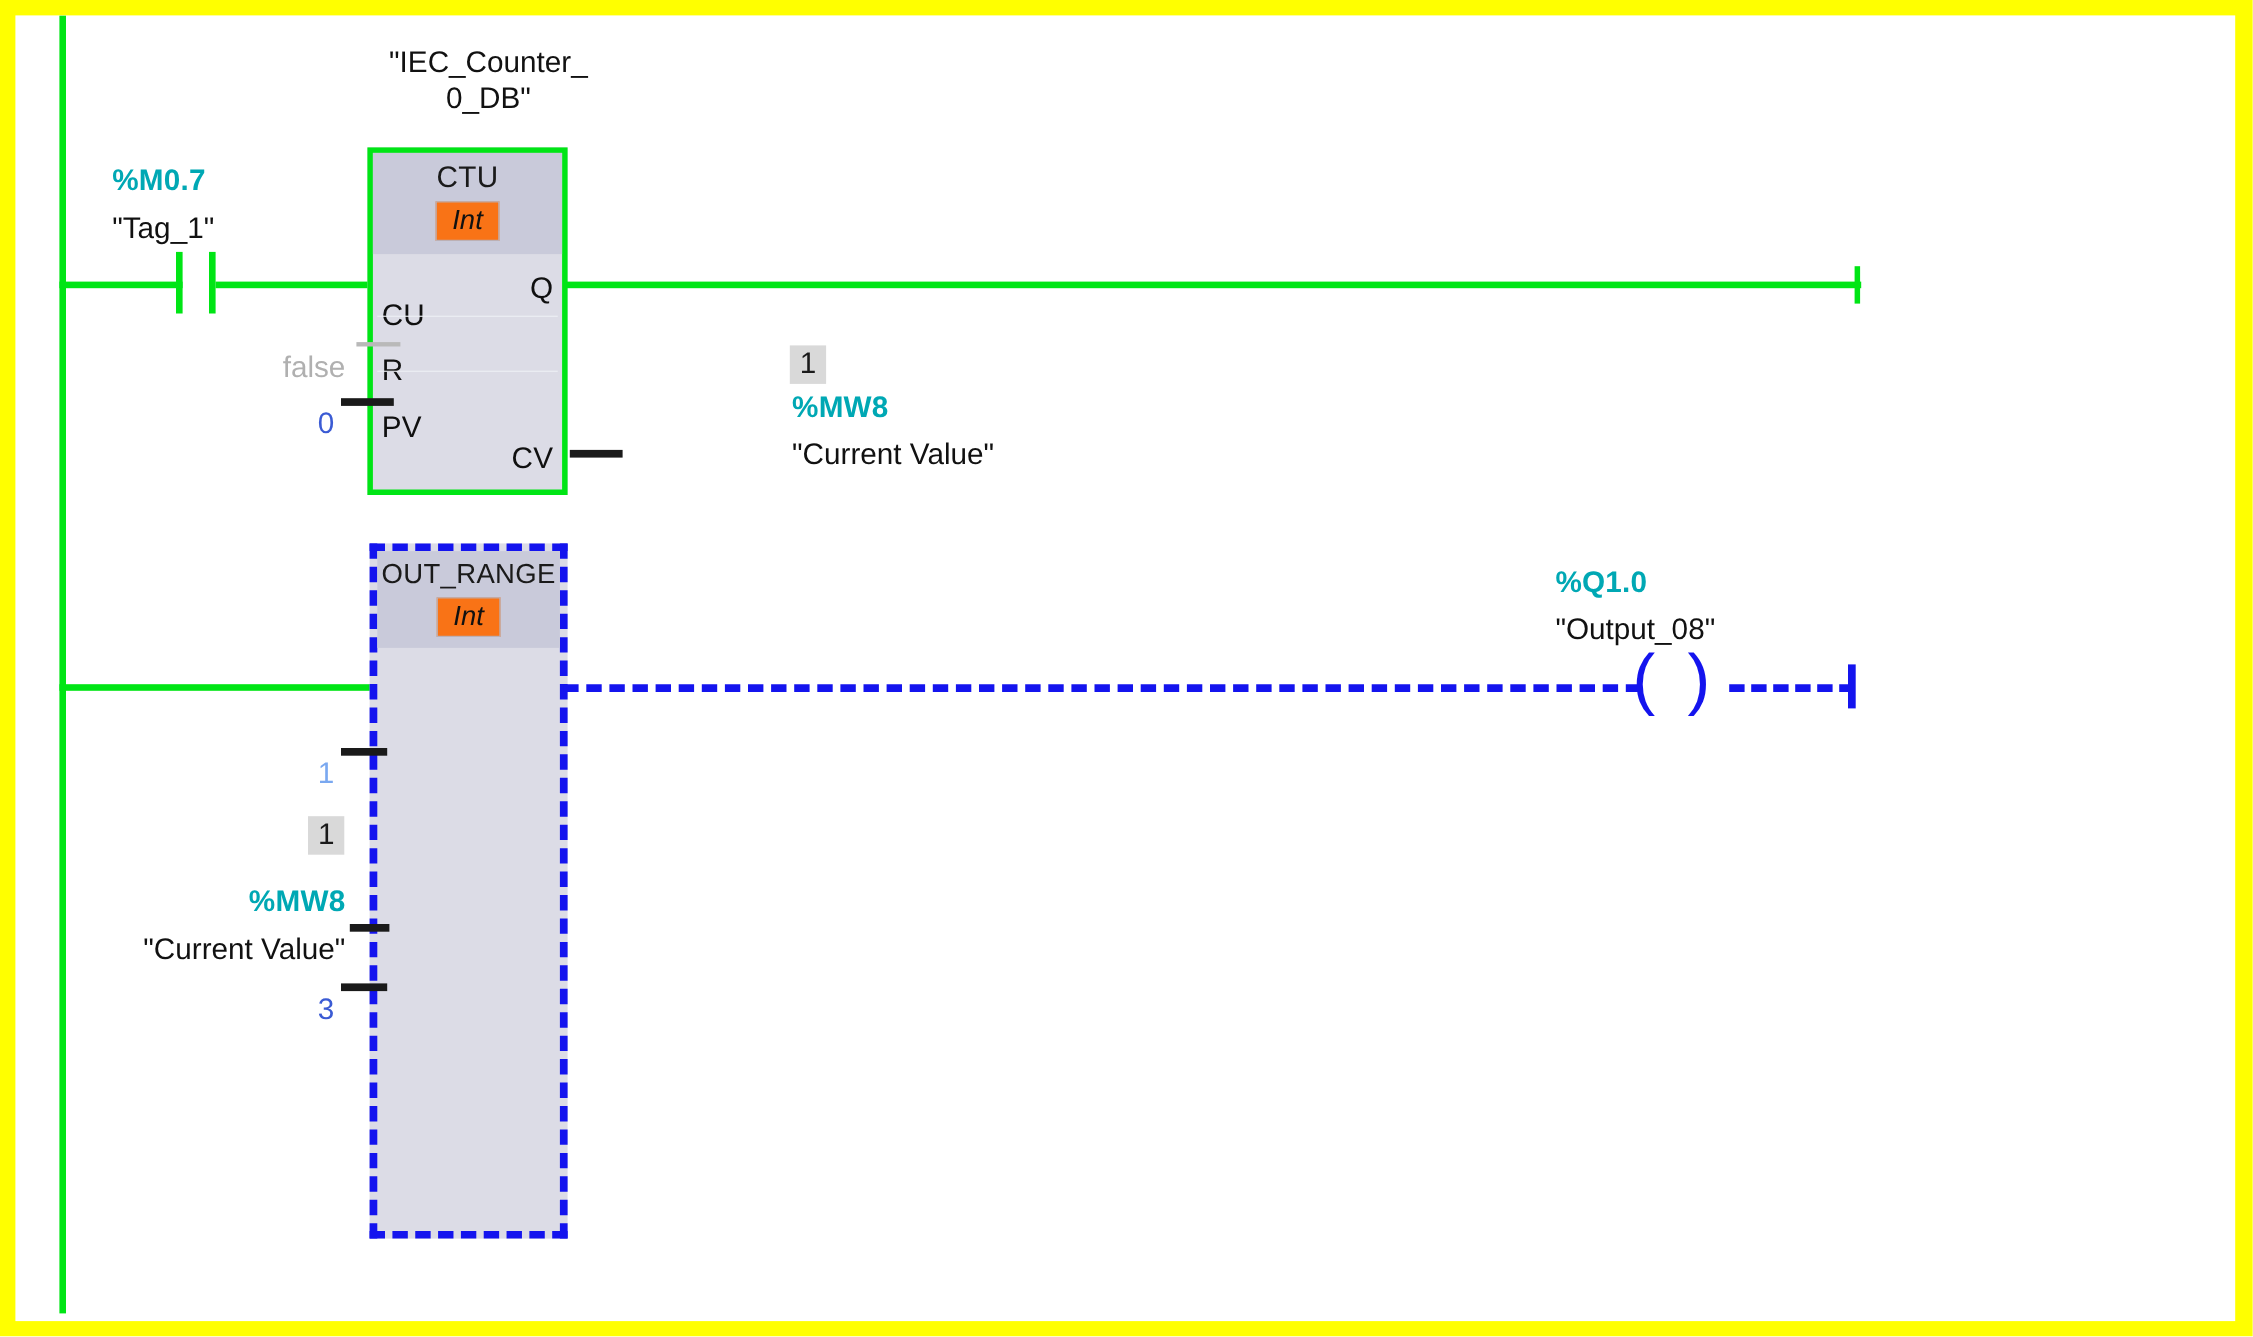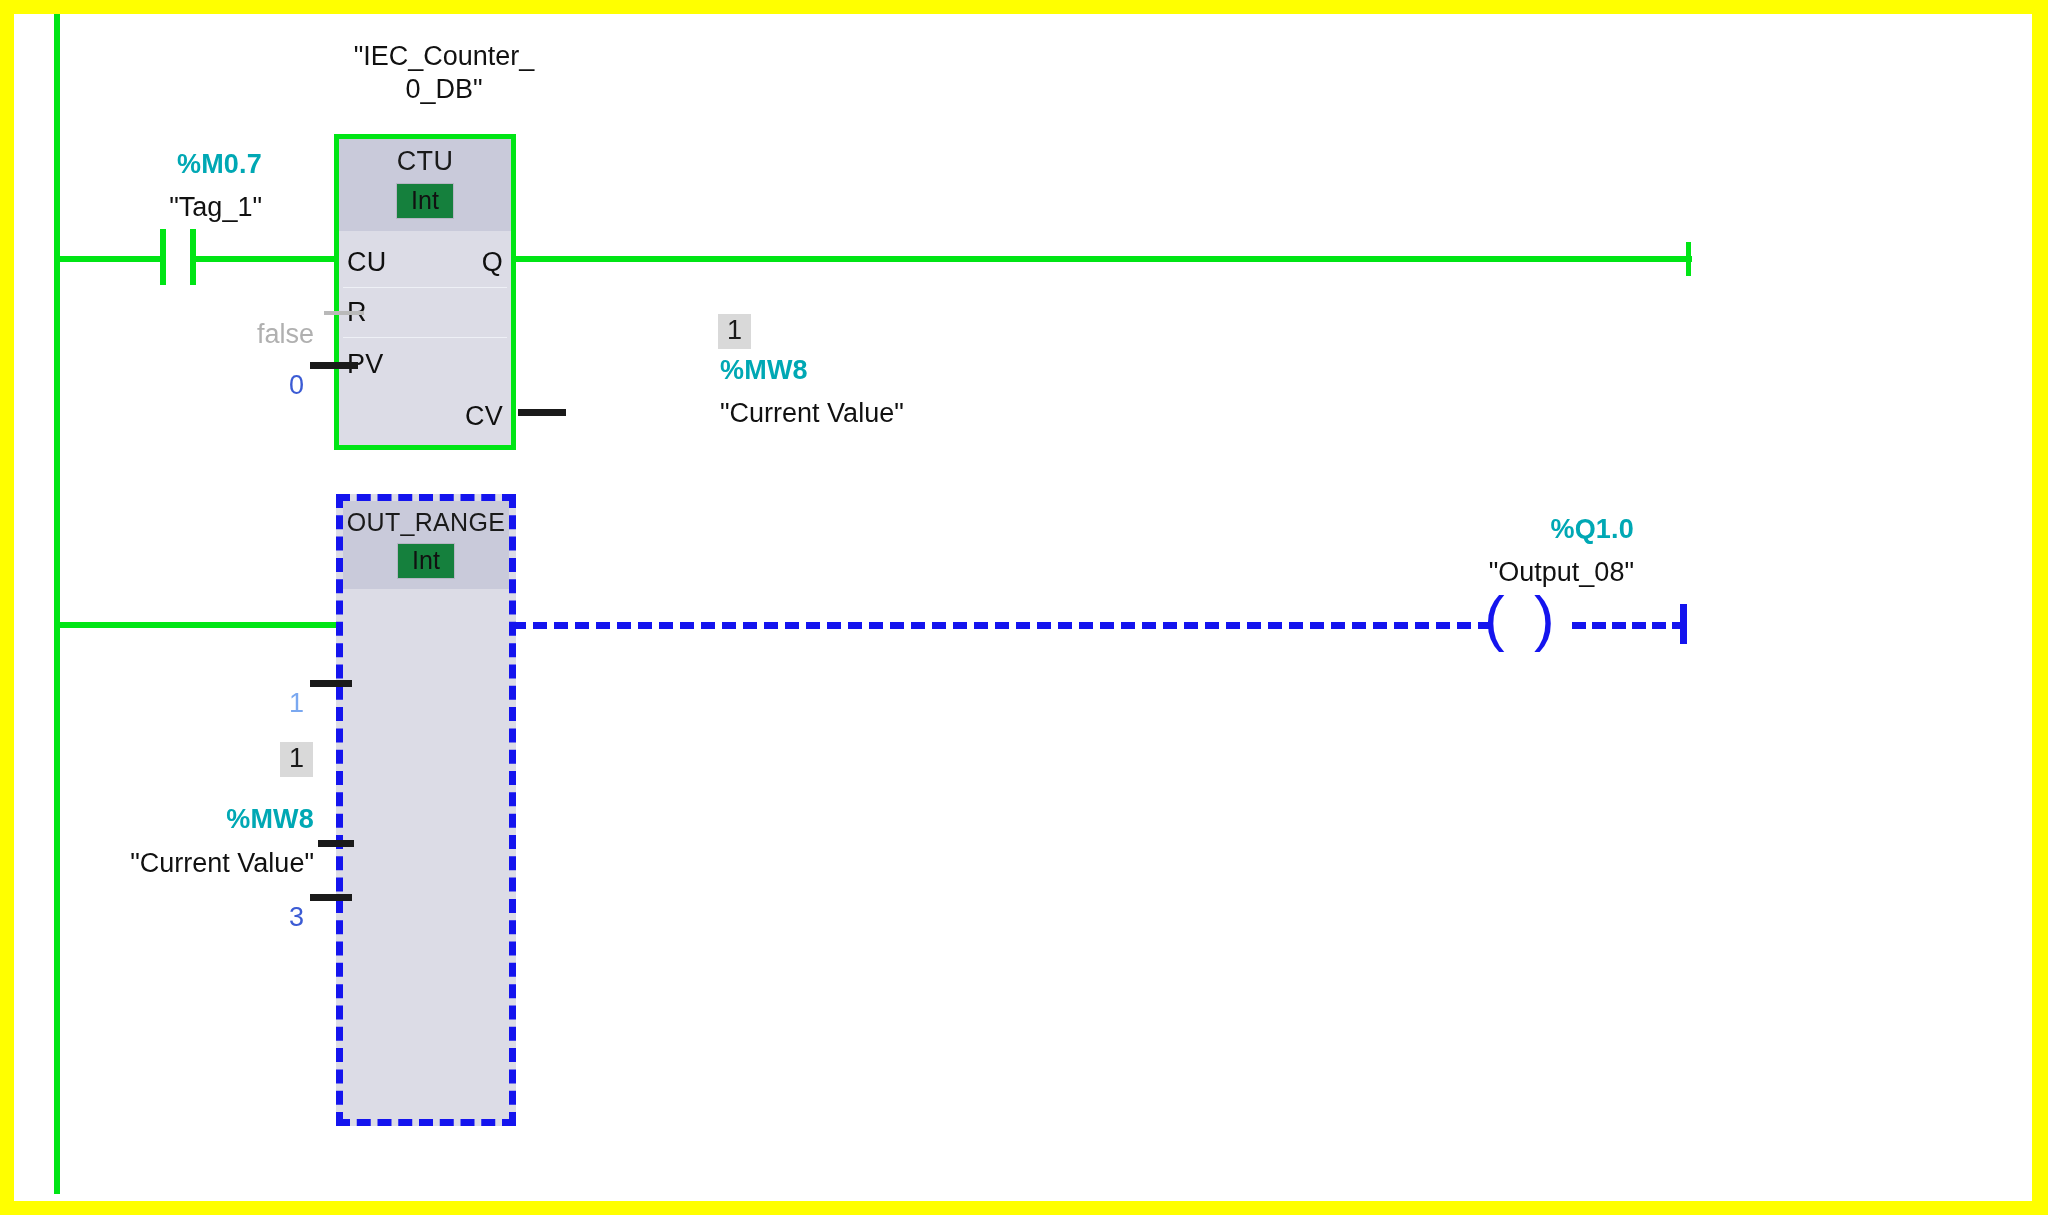--- a/index.html
+++ b/index.html
@@ -91,35 +91,36 @@
     text-align: center;
     font-size: 27px;
     color: #1a1a1a;
     padding-top: 7px;
     letter-spacing: .3px;
   }
   .fb-type {
     margin: 6px auto 0 auto;
     width: 58px;
     border: 1px solid #b6b6c4;
-    background: #15803d;
+    background: #f97316;
     text-align: center;
     font-size: 25px;
     color: #111;
     padding: 2px 0 3px 0;
+    font-style: italic;
   }
   .fb-body { position: relative; width: 100%; }
 
   .pin {
     position: absolute;
     font-size: 27px;
     color: #101010;
     letter-spacing: .2px;
   }
-  .pin.left  { left: 8px; }
+  .pin.left  { left: 8px; margin-top: 24px; }
   .pin.right { right: 8px; }
 
   .pin-sep {
     position: absolute;
     height: 1px;
     background: #eef0f6;
     left: 4px; right: 4px;
   }
 
   
@@ -139,21 +140,21 @@
   }
   .lbl.addr {
     color: #00a8b4;
     font-weight: 700;
     letter-spacing: .2px;
   }
   .lbl.sym  { color: #111111; }
   .lbl.num-blue   { color: #3b5bd4; }
   .lbl.num-blue-l { color: #7aa8f0; }
   .lbl.grey { color: #b0b0b0; }
-  .lbl.center { text-align: right; }
+  .lbl.center { text-align: left; }
   .lbl.right  { text-align: right; margin-top: 22px; }
 
   .db-name {
     position: absolute;
     text-align: center;
     font-size: 27px;
     color: #111111;
     line-height: 33px;
     white-space: pre-line;
   }

